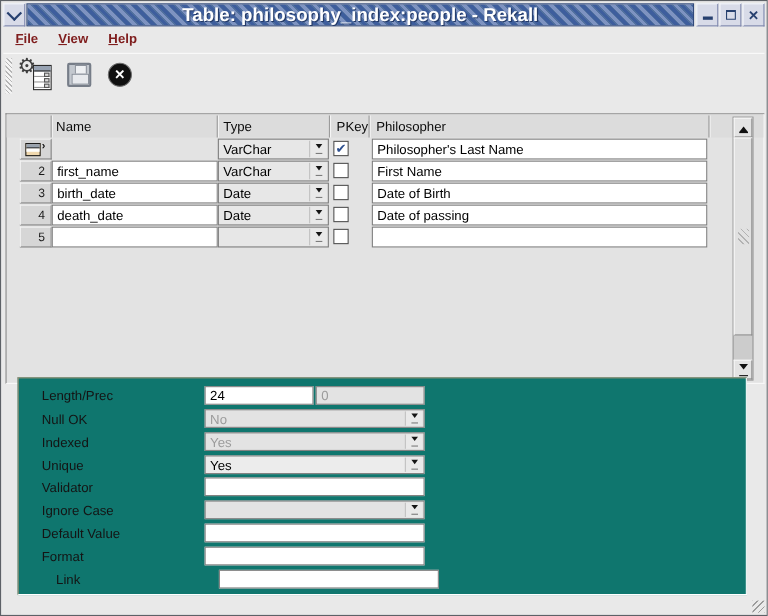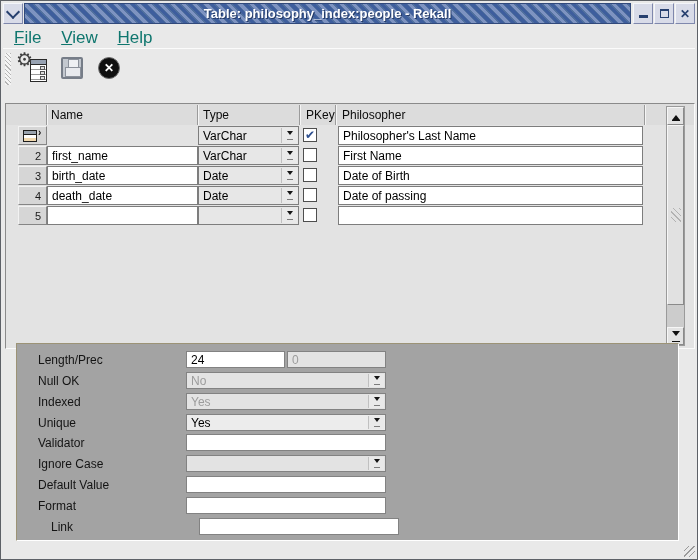--- a/index.html
+++ b/index.html
@@ -3,28 +3,28 @@
 <meta charset="utf-8">
 <style>
   html,body{margin:0;padding:0;background:#c9c9c9;font-family:"Liberation Sans",sans-serif;}
   .window{position:relative;width:698px;height:560px;background:#e9e9e9;border:1px solid #5d6167;box-sizing:border-box;overflow:hidden;}
 
   
   .titlebar{position:absolute;left:2px;top:2px;right:2px;height:21px;display:flex;align-items:stretch;}
   .tb-btn{width:20px;height:21px;margin-left:1px;background:#d8dbe8;border:1px solid;border-color:#f3f5fa #7f88ad #7f88ad #f3f5fa;box-sizing:border-box;display:flex;align-items:center;justify-content:center;cursor:default;}
   .tb-btn:first-child{margin-left:0;}
   .tb-stripes{flex:1;margin-left:1px;margin-right:1px;position:relative;background:repeating-linear-gradient(45deg,#3e5e9d 0 3px,#51709e 3px 4px,#7e93c1 4px 7px,#51709e 7px 8px);border:1px solid #31497b;box-sizing:border-box;display:flex;align-items:center;justify-content:center;}
-  .tb-title{color:#fff;font-size:13px;font-weight:bold;text-shadow:1px 1px 0 #243a67;white-space:nowrap;}
+  .tb-title{color:#fff;font-size:17px;font-weight:bold;text-shadow:1px 1px 0 #243a67;white-space:nowrap;}
   .glyph-chevron{width:8px;height:8px;border-left:2px solid #27406f;border-bottom:2px solid #27406f;transform:rotate(-45deg);margin-top:-3px;}
   .glyph-min{width:9px;height:3px;background:#27406f;margin-top:6px;}
   .glyph-max{width:9px;height:9px;border:1px solid #27406f;border-top-width:2px;box-sizing:border-box;}
   .glyph-close{color:#27406f;font-size:12px;font-weight:bold;line-height:12px;}
 
   
-  .menubar{position:absolute;left:2px;top:25px;right:2px;height:21px;padding-left:8px;font-size:17px;color:#0f766e;}
+  .menubar{position:absolute;left:2px;top:25px;right:2px;height:21px;padding-left:8px;font-size:12px;color:#7f1d1d;font-weight:bold;}
   .menu-item{display:inline-block;margin-right:9px;padding:2px 3px;cursor:default;}
   .menu-item::first-letter{text-decoration:underline;}
 
   
   .toolbar{position:absolute;left:2px;top:47px;right:2px;height:41px;border-top:1px solid #fbfbfb;}
   .tb-handle{position:absolute;left:2px;top:4px;width:6px;height:32px;background:repeating-linear-gradient(45deg,#f4f4f4 0 2px,#b5b5b5 2px 3px);}
   .tool{position:absolute;top:5px;cursor:default;}
   .icon-design{left:16px;width:29px;height:30px;}
   .mini-form{position:absolute;right:1px;top:5px;width:17px;height:23px;background:#fff;border:1px solid #2a2a2a;box-sizing:border-box;}
   .mini-form .bar{height:4px;background:#97a2b2;border-bottom:1px solid #2a2a2a;}
@@ -62,21 +62,21 @@
   .scrollbar{position:absolute;left:660px;top:2px;width:19px;height:240px;background:#cccccc;border:1px solid #9a9a9a;box-sizing:border-box;}
   .sb-btn{position:absolute;left:0;width:17px;height:18px;background:#e3e3e3;border:1px solid;border-color:#f6f6f6 #8a8a8a #8a8a8a #f6f6f6;box-sizing:border-box;display:flex;flex-direction:column;align-items:center;justify-content:center;cursor:default;}
   .sb-up{top:0;} .sb-down{bottom:0;}
   .arr-up{width:0;height:0;border:4px solid transparent;border-bottom:5px solid #101010;margin-bottom:-1px;}
   .arr-down{width:0;height:0;border:4px solid transparent;border-top:5px solid #101010;}
   .sb-minline{width:8px;height:1px;background:#101010;margin-top:1px;}
   .sb-thumb{position:absolute;left:0;top:18px;width:17px;height:180px;background:#e1e1e1;border:1px solid;border-color:#f6f6f6 #8a8a8a #8a8a8a #f6f6f6;box-sizing:border-box;cursor:default;}
   .sb-grip{position:absolute;left:3px;top:50%;margin-top:-7px;width:10px;height:14px;background:repeating-linear-gradient(45deg,transparent 0 3px,#b2b2b2 3px 4px);}
 
   
-  .props{position:absolute;left:15px;top:342px;width:663px;height:198px;background:#a3a3a3;border:1px solid;border-color:#9c9376 #ffffff #ffffff #9c9376;box-sizing:border-box;}
+  .props{position:absolute;left:15px;top:342px;width:663px;height:198px;background:#0f766e;border:1px solid;border-color:#9c9376 #ffffff #ffffff #9c9376;box-sizing:border-box;}
   .prop-row{position:absolute;left:0;width:100%;height:18px;}
   .p0{top:7px;} .p1{top:28px;} .p2{top:49px;} .p3{top:70px;} .p4{top:90px;}
   .p5{top:111px;} .p6{top:132px;} .p7{top:153px;} .p8{top:174px;margin-left:13px;}
   .prop-label{position:absolute;left:21px;top:2px;font-size:12px;color:#141414;white-space:nowrap;}
   .field{position:absolute;left:169px;top:0;width:200px;height:17px;box-sizing:border-box;background:#fff;border:1px solid #828282;font-size:12px;color:#000;padding:1px 0 0 4px;white-space:nowrap;overflow:hidden;cursor:text;}
   .half1{width:99px;}
   .half2{left:270px;width:99px;}
   .f-disabled{background:#e3e3e3;color:#9c9c9c;cursor:default;}
   .f-dd{background:#e3e3e3;color:#9c9c9c;cursor:default;}
   .f-dd-en{background:#ececec;color:#000;cursor:default;}

